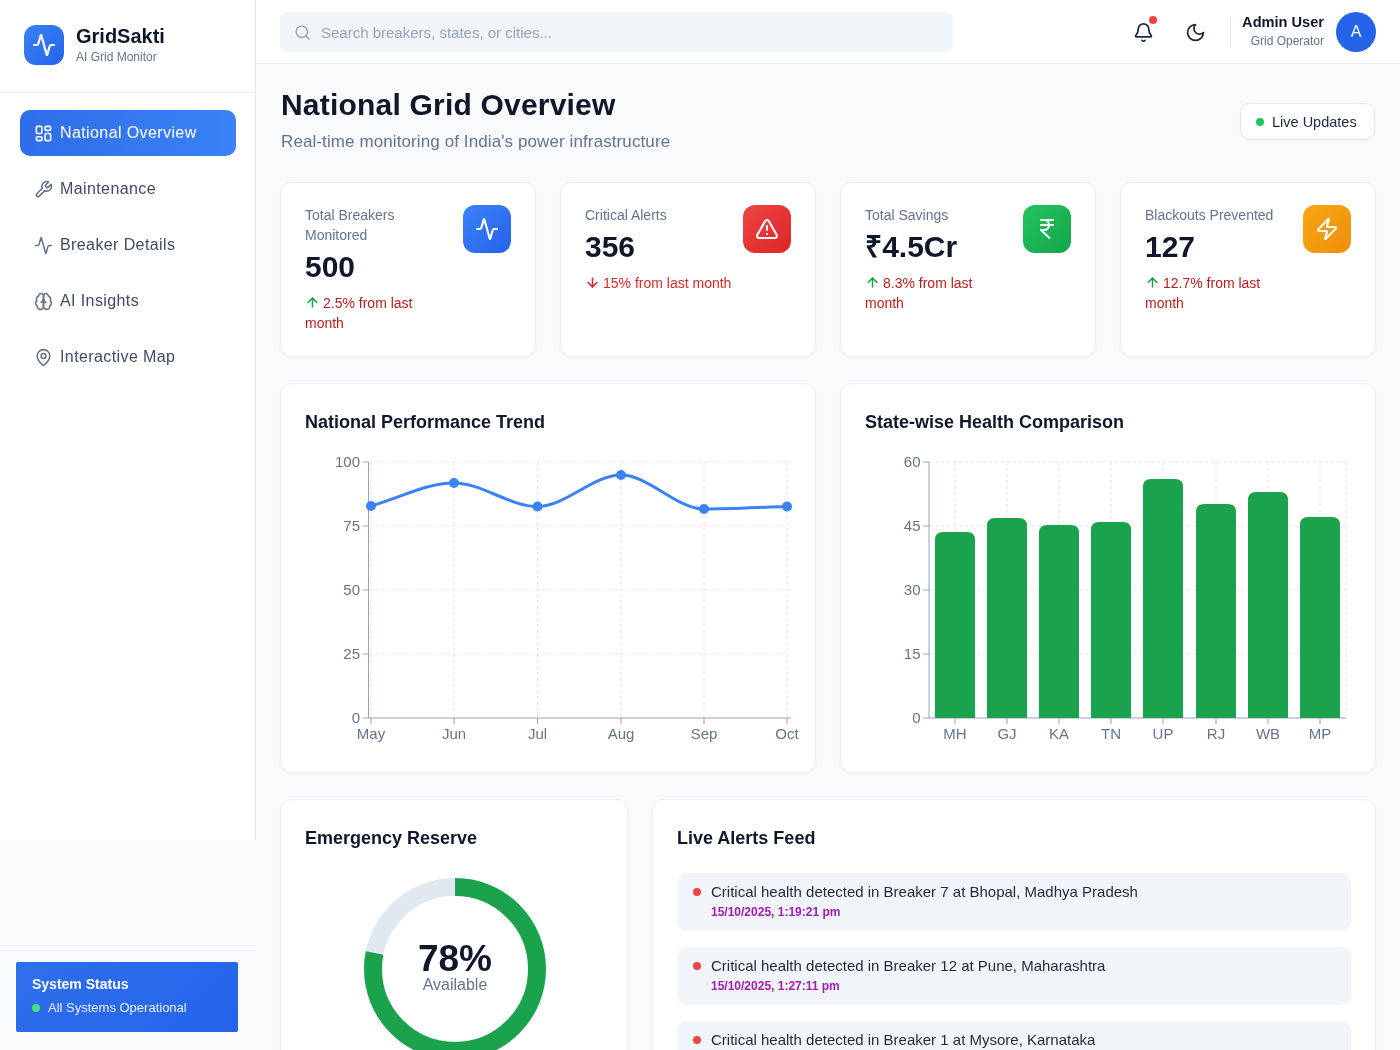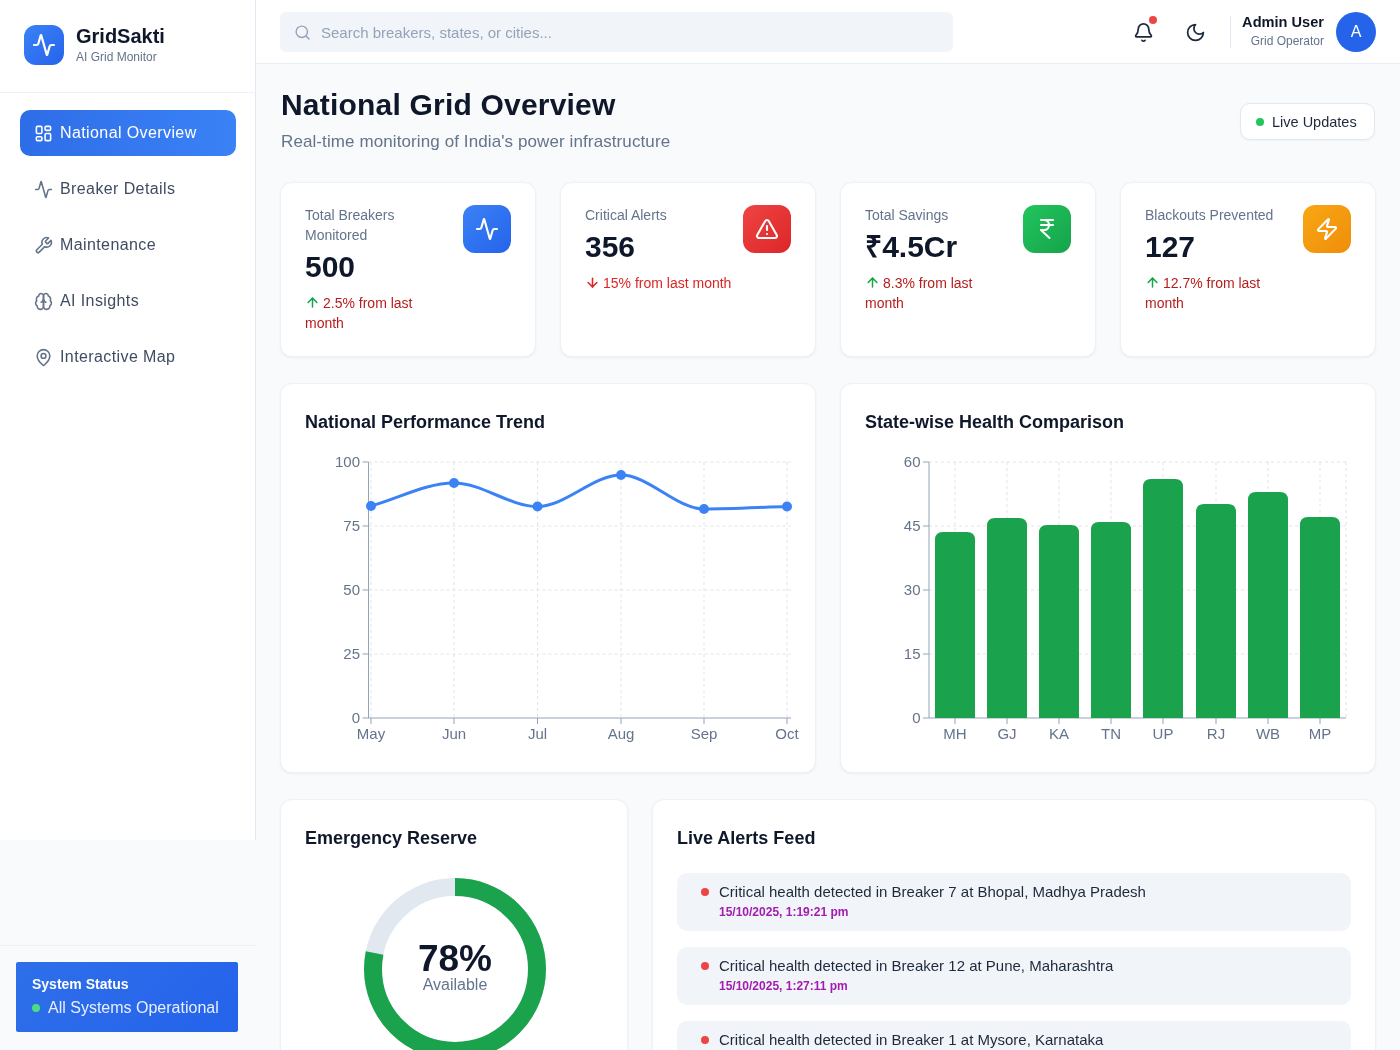--- a/index.html
+++ b/index.html
@@ -13,21 +13,21 @@
 .side-div1 { position:absolute; left:0; top:92px; width:256px; border-top:1px solid #eef2f6; }
 .nav { position:absolute; left:20px; top:110px; width:216px; }
 .nav-item { height:46px; border-radius:10px; display:flex; align-items:center; gap:7px; padding:0 14px; margin-bottom:10px; color:#3f4c61; font-size:16px; font-weight:500; letter-spacing:.4px; }
 .nav-item svg { flex:none; }
 .nav-item.active { background:linear-gradient(90deg,#2e6de8,#3b82f6); color:#fff; }
 .side-div2 { position:absolute; left:0; top:945px; width:256px; border-top:1px solid #eef2f6; }
 .status-box { position:absolute; left:16px; top:962px; width:222px; height:70px; border-radius:2px; background:linear-gradient(135deg,#2e6fe9,#2563eb); padding:13px 16px; }
 .status-t { color:#fff; font-size:14px; font-weight:600; line-height:18px; }
 .status-r { display:flex; align-items:center; gap:8px; margin-top:7px; }
 .status-dot { width:8px; height:8px; border-radius:50%; background:#4ade80; }
-.status-s { color:#e8efff; font-size:16px; line-height:16px; }
+.status-s { color:#e8efff; font-size:13px; line-height:16px; }
 
 .topbar { position:absolute; left:256px; top:0; width:1144px; height:64px; background:#fff; border-bottom:1px solid #e8edf3; }
 .search { position:absolute; left:24px; top:12px; width:673px; height:40px; background:#f1f5f9; border-radius:6px; display:flex; align-items:center; padding:0 14px; gap:10px; }
 .search span { color:#94a3b8; font-size:15px; }
 .bell { position:absolute; left:877px; top:22px; }
 .bell-dot { position:absolute; left:893px; top:16px; width:8px; height:8px; border-radius:50%; background:#ef4444; }
 .moon { position:absolute; left:929px; top:22px; }
 .vdiv { position:absolute; left:974px; top:16px; height:32px; border-left:1px solid #e2e8f0; }
 .who { position:absolute; left:920px; top:13px; width:148px; text-align:right; }
 .who-n { font-size:14.6px; font-weight:600; color:#0f172a; line-height:19px; }
@@ -51,21 +51,21 @@
 .ib-blue { background:linear-gradient(135deg,#3b82f6,#2563eb); }
 .ib-red { background:linear-gradient(135deg,#ef4444,#dc2626); }
 .ib-green { background:linear-gradient(135deg,#22c55e,#16a34a); }
 .ib-orange { background:linear-gradient(135deg,#f8a712,#ef8e0b); }
 .chart-card { width:536px; height:390px; top:383px; padding:24px; }
 .card-title { font-size:18px; font-weight:bold; color:#0f172a; line-height:28px; }
 .axis-txt { font-size:15px; fill:#64748b; }
 
 .donut-card { left:280px; top:799px; width:348px; height:320px; padding:24px; }
 .alerts-card { left:652px; top:799px; width:724px; height:320px; padding:24px; }
-.alert-item { background:#f1f5f9; border-radius:10px; padding:9px 24px 10px; margin-bottom:16px; display:flex; gap:10px; }
+.alert-item { background:#f1f5f9; border-radius:10px; padding:9px 16px 10px; margin-bottom:16px; display:flex; gap:10px; }
 .alert-dot { width:8px; height:8px; border-radius:50%; background:#ef4444; flex:none; margin-top:6px; }
 .alert-msg { font-size:15px; color:#1e293b; line-height:20px; }
 .alert-time { font-size:12px; color:#a21caf; line-height:17px; margin-top:2px;font-weight:bold; }
 </style>
 </head>
 <body>
 
 <div class="sidebar">
   <div class="logo-row">
     <div class="logo-box">
@@ -84,29 +84,29 @@
       <svg width="19" height="19" viewBox="0 0 24 24" fill="none" stroke="#fff" stroke-width="2" stroke-linecap="round" stroke-linejoin="round">
           <rect width="7" height="9" x="3" y="3" rx="1.5"></rect>
           <rect width="7" height="5" x="14" y="3" rx="1.5"></rect>
           <rect width="7" height="9" x="14" y="12" rx="1.5"></rect>
           <rect width="7" height="5" x="3" y="16" rx="1.5"></rect>
         </svg>
       <span>National Overview</span>
     </div>
     <div class="nav-item">
       <svg width="19" height="19" viewBox="0 0 24 24" fill="none" stroke="#64748b" stroke-width="2" stroke-linecap="round" stroke-linejoin="round">
-          <path d="M22 12h-2.48a2 2 0 0 0-1.93 1.46l-2.35 8.36a.25.25 0 0 1-.48 0L9.24 2.18a.25.25 0 0 0-.48 0l-2.35 8.36A2 2 0 0 1 4.49 12H2"></path>
-        </svg>
-      <span>Breaker Details</span>
+          <path d="M14.7 6.3a1 1 0 0 0 0 1.4l1.6 1.6a1 1 0 0 0 1.4 0l3.77-3.77a6 6 0 0 1-7.94 7.94l-6.91 6.91a2.12 2.12 0 0 1-3-3l6.91-6.91a6 6 0 0 1 7.94-7.94l-3.76 3.76z"></path>
+        </svg>
+      <span>Maintenance</span>
     </div>
     <div class="nav-item">
       <svg width="19" height="19" viewBox="0 0 24 24" fill="none" stroke="#64748b" stroke-width="2" stroke-linecap="round" stroke-linejoin="round">
-          <path d="M14.7 6.3a1 1 0 0 0 0 1.4l1.6 1.6a1 1 0 0 0 1.4 0l3.77-3.77a6 6 0 0 1-7.94 7.94l-6.91 6.91a2.12 2.12 0 0 1-3-3l6.91-6.91a6 6 0 0 1 7.94-7.94l-3.76 3.76z"></path>
-        </svg>
-      <span>Maintenance</span>
+          <path d="M22 12h-2.48a2 2 0 0 0-1.93 1.46l-2.35 8.36a.25.25 0 0 1-.48 0L9.24 2.18a.25.25 0 0 0-.48 0l-2.35 8.36A2 2 0 0 1 4.49 12H2"></path>
+        </svg>
+      <span>Breaker Details</span>
     </div>
     <div class="nav-item">
       <svg width="19" height="19" viewBox="0 0 24 24" fill="none" stroke="#64748b" stroke-width="2" stroke-linecap="round" stroke-linejoin="round">
           <path d="M12 5a3 3 0 1 0-5.997.125 4 4 0 0 0-2.526 5.77 4 4 0 0 0 .556 6.588A4 4 0 1 0 12 18Z"></path>
           <path d="M12 5a3 3 0 1 1 5.997.125 4 4 0 0 1 2.526 5.77 4 4 0 0 1-.556 6.588A4 4 0 1 1 12 18Z"></path>
           <path d="M15 13a4.5 4.5 0 0 1-3-4 4.5 4.5 0 0 1-3 4"></path>
         </svg>
       <span>AI Insights</span>
     </div>
     <div class="nav-item">

